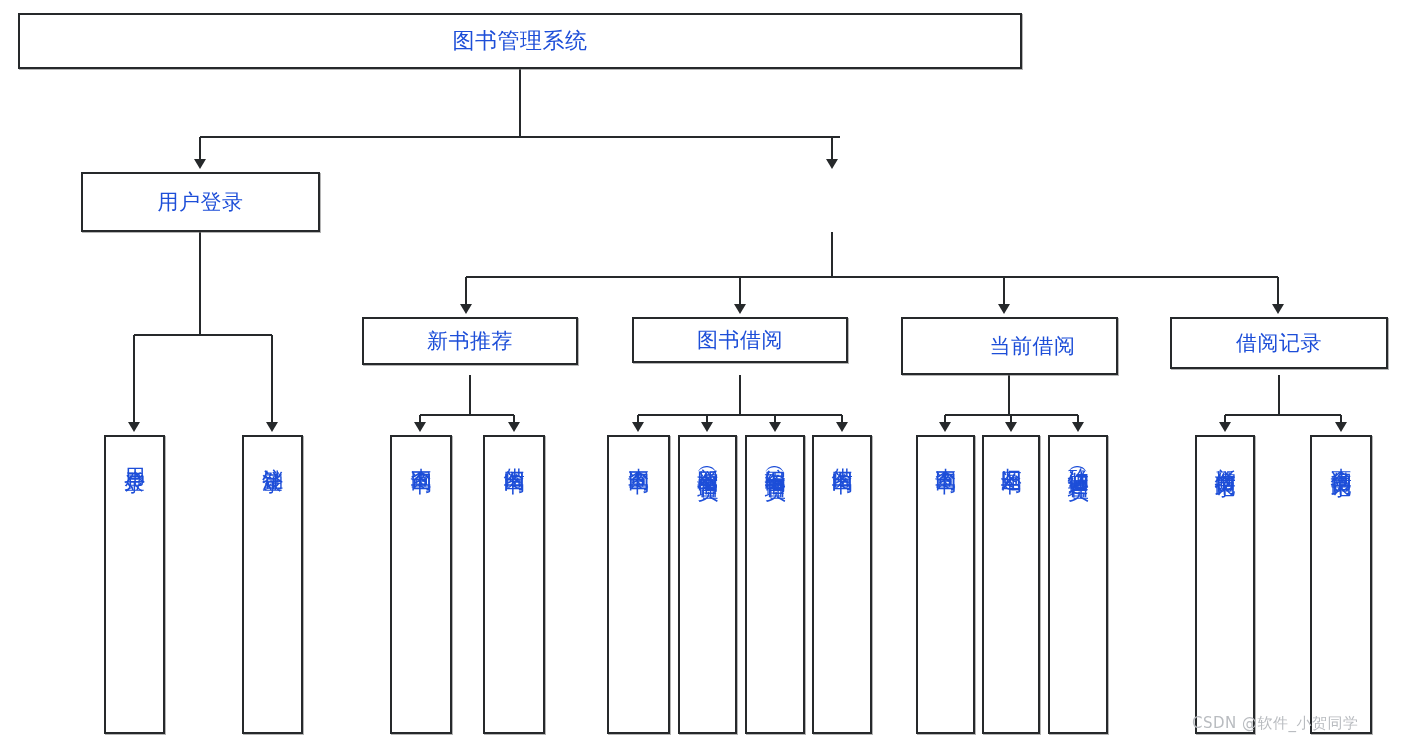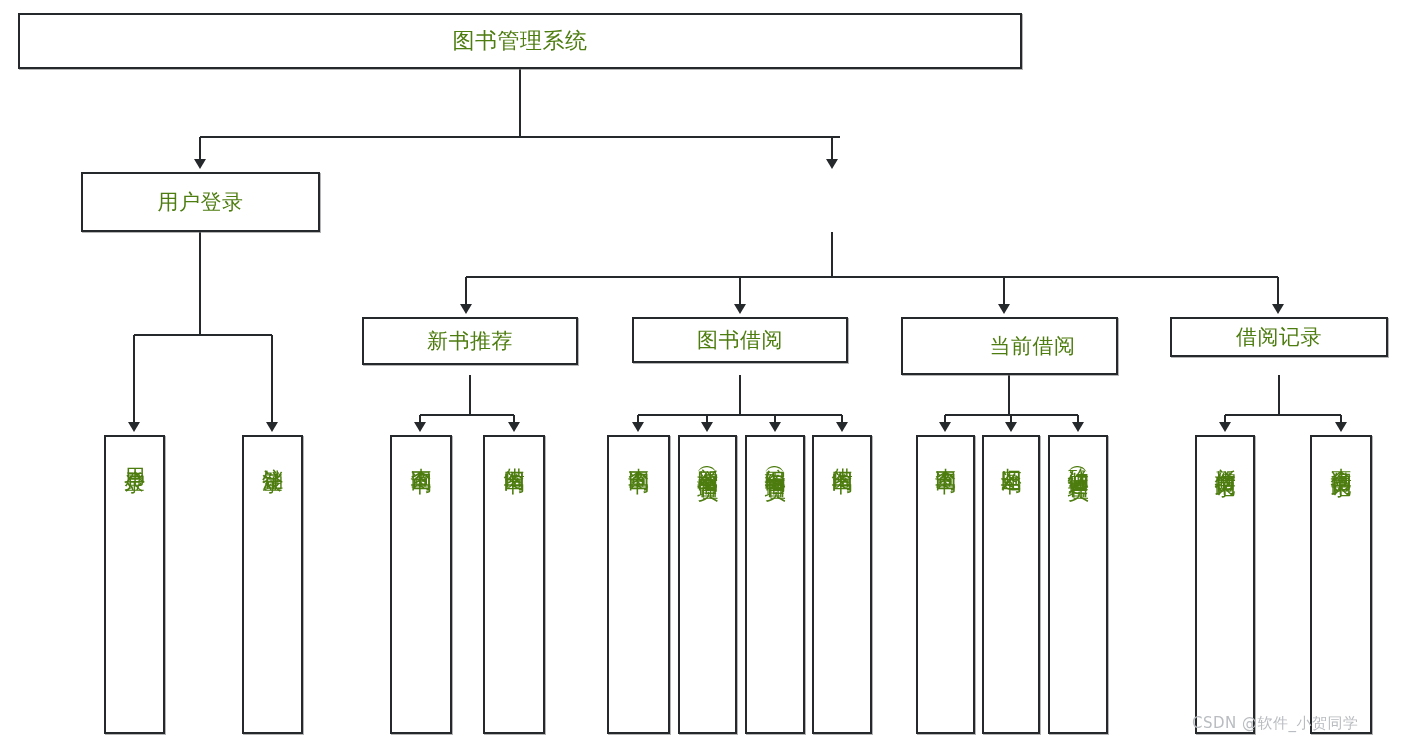--- a/index.html
+++ b/index.html
@@ -29,21 +29,21 @@
     border:2px solid #26292b;
     display:flex;
     align-items:center;
     justify-content:center;
     box-shadow:1px 1px 0 rgba(120,120,120,.55);
   }
   .node .label{
     font-size:21px;
     line-height:1.15;
     letter-spacing:.5px;
-    color:#4d7c0f;
+    color:#1d4ed8;
     white-space:nowrap;
     text-align:center;
   }
   .node.root .label{font-size:22px;}
   .node.leaf{
     align-items:flex-start;
     justify-content:center;
     padding-top:14px;
   }
   .node.leaf .label{
@@ -128,21 +128,21 @@
 
   <div class="node" style="left:362px;top:317px;width:216px;height:48px;">
     <span class="label">新书推荐</span>
   </div>
   <div class="node" style="left:632px;top:317px;width:216px;height:46px;">
     <span class="label">图书借阅</span>
   </div>
   <div class="node" style="left:901px;top:317px;width:217px;height:58px;padding-left:46px;">
     <span class="label">当前借阅</span>
   </div>
-  <div class="node" style="left:1170px;top:317px;width:218px;height:40px;">
+  <div class="node" style="left:1170px;top:317px;width:218px;height:52px;">
     <span class="label">借阅记录</span>
   </div>
 
   <div id="leaf-layer">
       <div class="node leaf" style="left: 104px; top: 435px; width: 61px; height: 299px;">
         <span class="label">用户登录</span>
       </div>
       <div class="node leaf" style="left: 242px; top: 435px; width: 61px; height: 299px;">
         <span class="label">注销登录</span>
       </div>

